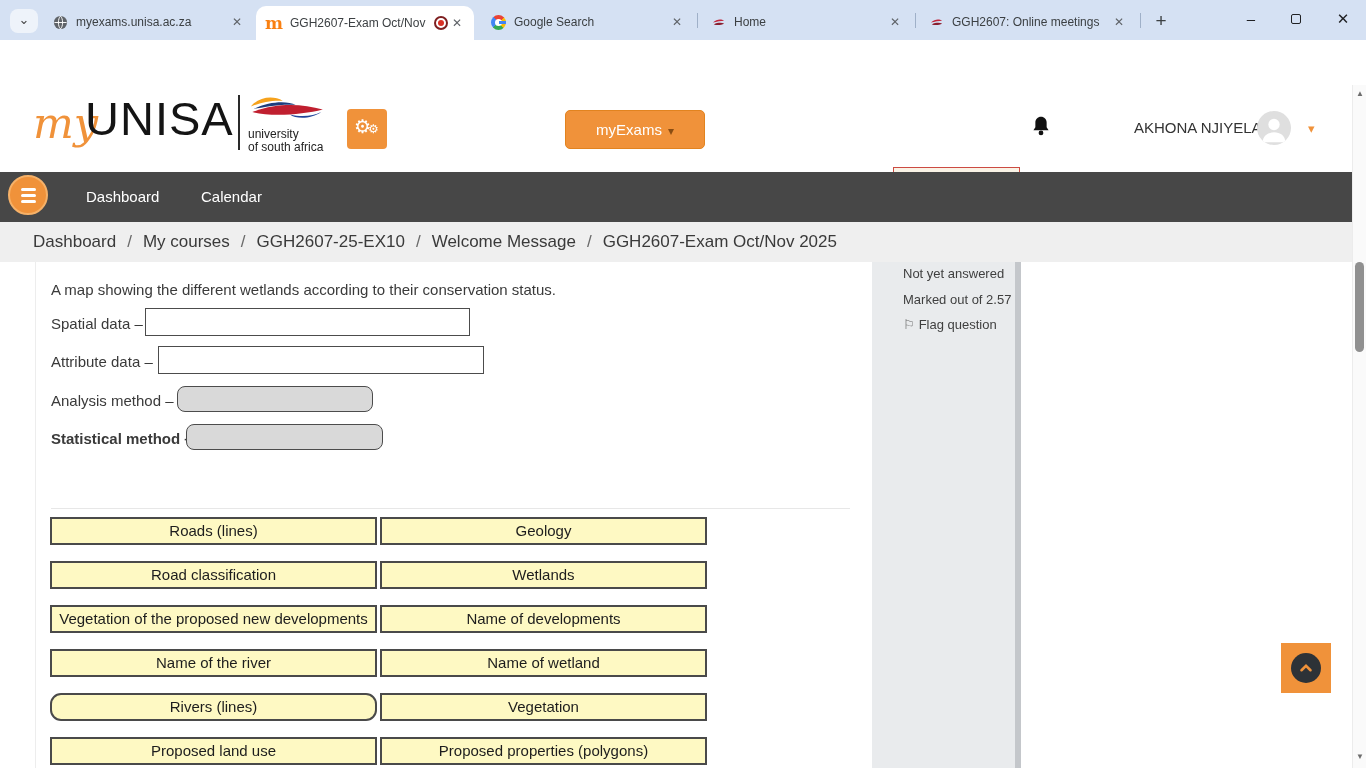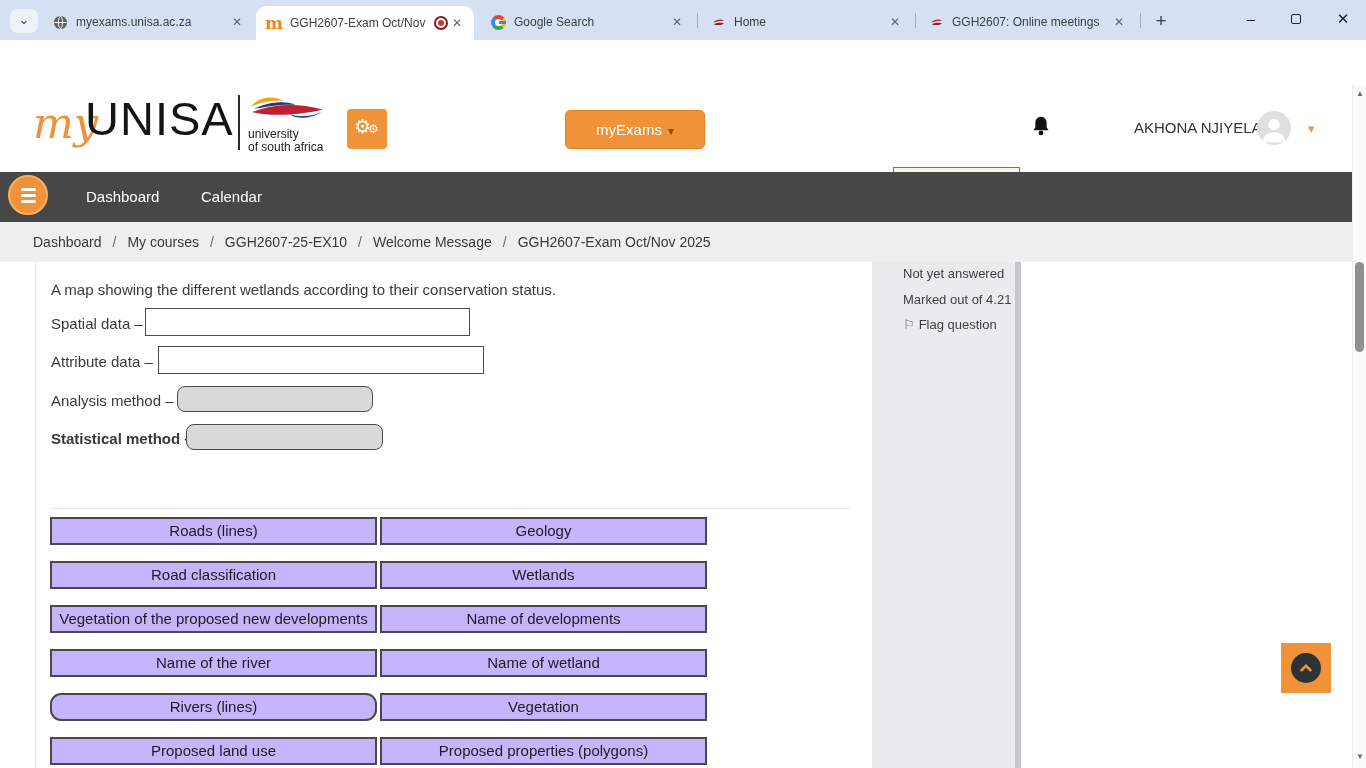--- a/index.html
+++ b/index.html
@@ -66,33 +66,33 @@
 
   
   .mainnav { position:absolute; left:0; top:172px; width:1352px; height:50px; background:#474747; }
   .hamburger { position:absolute; left:8px; top:3px; width:40px; height:40px; border-radius:50%; background:#f0923a;
     border:2px solid #f6b168; cursor:pointer; }
   .hamburger b { position:absolute; left:11px; width:15px; height:2.5px; background:#fff; border-radius:2px; }
   .navlink { position:absolute; top:0; height:50px; line-height:50px; color:#fff; font-size:15px; cursor:pointer; }
 
   
   .breadbar { position:absolute; left:0; top:222px; width:1352px; height:40px; background:#efefef; }
-  .breadbar .inner { position:absolute; left:33px; top:0; height:48px; line-height:40px; font-size:14px; color:#3a3a3a; }
+  .breadbar .inner { position:absolute; left:33px; top:0; height:48px; line-height:40px; font-size:17px; color:#3a3a3a; }
   .crumb { cursor:pointer; }
   .crumb-sep { color:#6a6a6a; margin:0 11px; }
 
   
   .content { position:absolute; left:0; top:262px; width:1352px; height:506px; background:#fff; }
   .q-left-border { position:absolute; left:35px; top:0; height:506px; border-left:1px solid #ededed; }
   .qtext { position:absolute; left:51px; top:19px; font-size:15px; color:#3a3a3a; }
   .blank-label { position:absolute; font-size:15px; color:#3a3a3a; }
   .drop-white { position:absolute; height:28px; background:#fff; border:1px solid #4c4c4c; cursor:pointer; }
   .drop-gray { position:absolute; height:26px; background:#d9d9d9; border:1px solid #4c4c4c; border-radius:8px; cursor:pointer; }
   .q-divider { position:absolute; left:51px; top:246px; width:799px; border-top:1px solid #e7e7e7; }
-  .tile { position:absolute; width:327px; height:28px; background:#c4b5fd; border:2px solid #4a4a4a; font-size:15px; color:#1d1d1d;
+  .tile { position:absolute; width:327px; height:28px; background:#fef9c3; border:2px solid #4a4a4a; font-size:15px; color:#1d1d1d;
     text-align:center; line-height:24px; white-space:nowrap; overflow:hidden; cursor:grab; }
 
   .info-box { position:absolute; left:872px; top:0; width:143px; height:506px; background:#e9ebed; }
   .info-line { position:absolute; left:31px; font-size:13px; color:#3f3f3f; white-space:nowrap; }
   .flag-link { cursor:pointer; }
   .flag-glyph { color:#6a6a6a; margin-right:4px; }
   .content-scrollbar { position:absolute; left:1015px; top:0; width:6px; height:506px; background:#c4c7cb; cursor:pointer; }
 
   .scrolltop { position:absolute; left:1281px; top:381px; width:50px; height:50px; background:#f0923a; cursor:pointer; }
   .scrolltop .disc { position:absolute; left:10px; top:10px; width:30px; height:30px; border-radius:50%; background:#2d3237;
@@ -307,21 +307,21 @@
     <div class="tile" style="left:380px;top:343px;">Name of developments</div>
     <div class="tile" style="left:50px;top:387px;">Name of the river</div>
     <div class="tile" style="left:380px;top:387px;">Name of wetland</div>
     <div class="tile" style="left:50px;top:431px;border-radius:11px;">Rivers (lines)</div>
     <div class="tile" style="left:380px;top:431px;">Vegetation</div>
     <div class="tile" style="left:50px;top:475px;">Proposed land use</div>
     <div class="tile" style="left:380px;top:475px;">Proposed properties (polygons)</div>
 
     <div class="info-box">
       <span class="info-line" style="top:4px;">Not yet answered</span>
-      <span class="info-line" style="top:30px;">Marked out of 4.21</span>
+      <span class="info-line" style="top:30px;">Marked out of 2.57</span>
       <span class="info-line flag-link" style="top:55px;"><span class="flag-glyph">⚐</span><span>Flag question</span></span>
     </div>
 
     <div class="content-scrollbar"></div>
 
     <div class="scrolltop">
       <span class="disc">
         <svg width="18" height="18" viewBox="0 0 24 24">
             <path d="M6 15l6-6 6 6" stroke="#f0923a" stroke-width="3.4" fill="none" stroke-linecap="round"></path>
           </svg>

